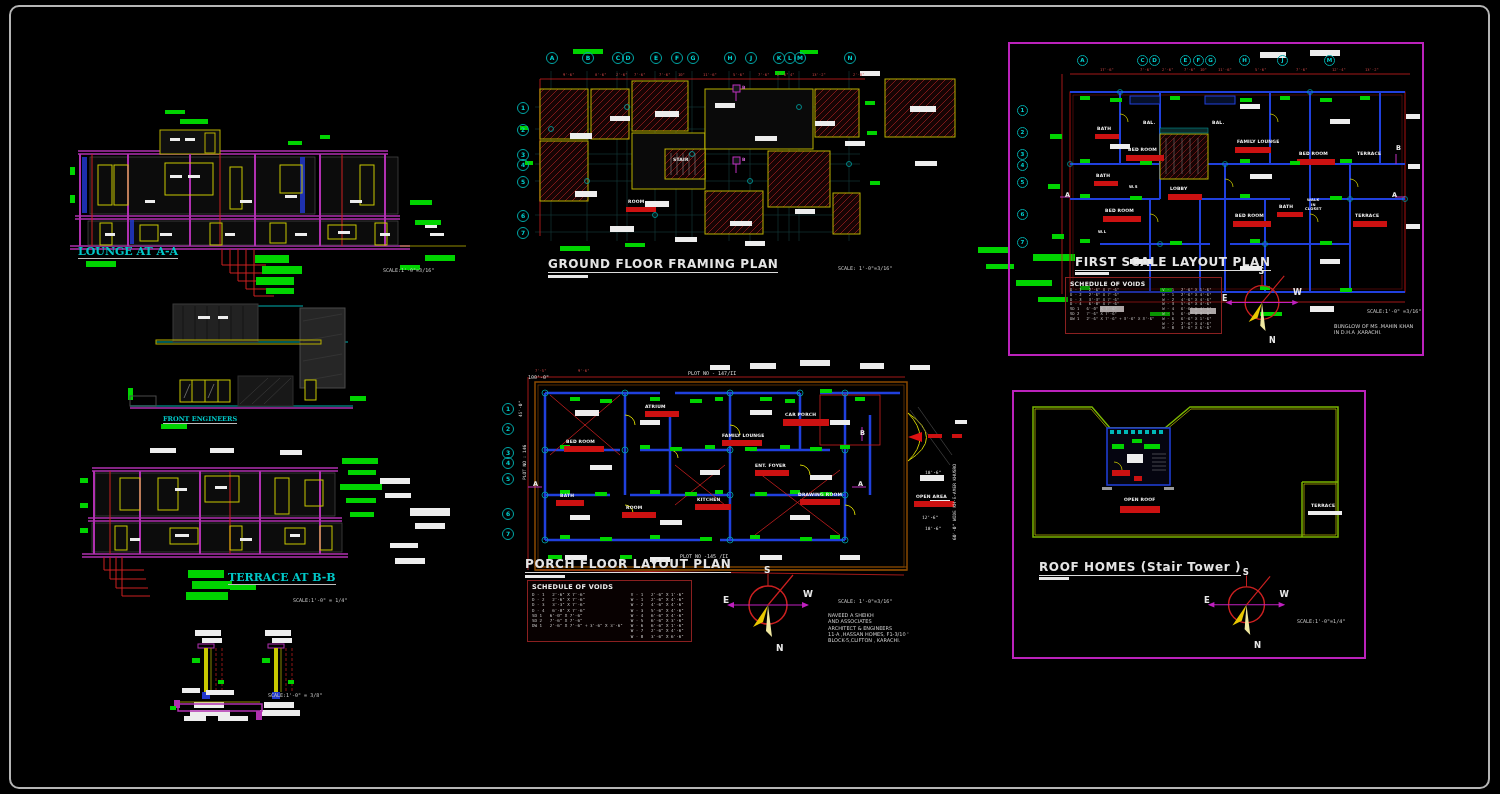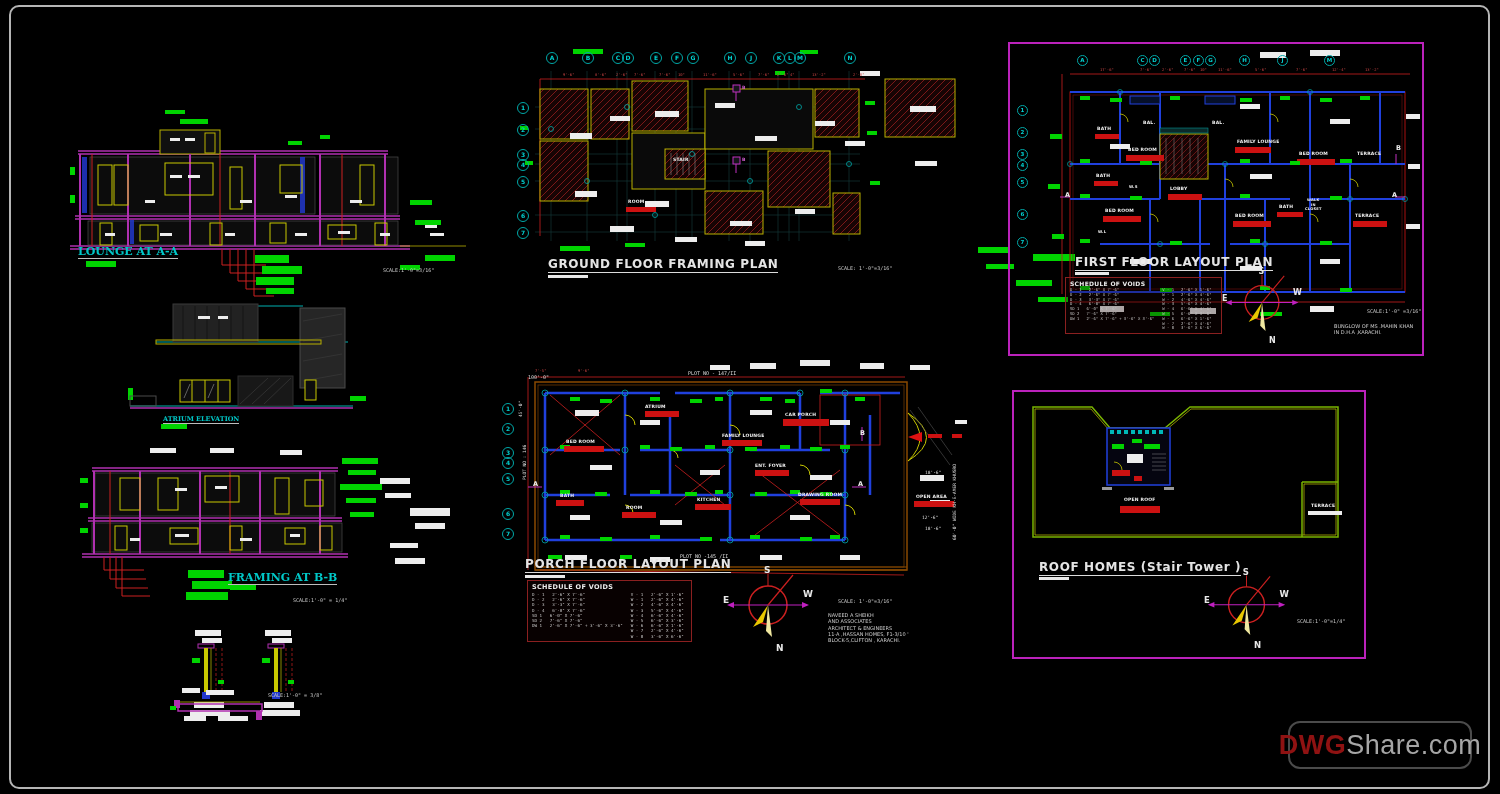--- a/index.html
+++ b/index.html
@@ -197,21 +197,21 @@
       <line x1="124" y1="108" x2="152" y2="82" stroke="#303030"></line>
       <line x1="136" y1="108" x2="163" y2="82" stroke="#303030"></line>
     </g>
     <line x1="2" y1="112" x2="225" y2="112" stroke="#b030b0" stroke-width="1.5"></line>
     <g fill="#00d400">
       <rect x="0" y="92" width="5" height="12"></rect>
         <rect x="222" y="100" width="16" height="5"></rect>
     </g>
     <rect x="2" y="100" width="26" height="10" stroke="#4a4a4a" fill="none"></rect>
   </svg>
-  <div class="title-cyan t-sm" style="left:163px;top:415px;">ATRIUM ELEVATION</div>
+  <div class="title-cyan t-sm" style="left:163px;top:415px;">FRONT ENGINEERS</div>
   <div class="gbar" style="left:161px;top:424px;width:26px;height:5px;"></div>
 
   <svg class="abs" style="left:80px;top:448px;" width="400" height="160" viewBox="0 0 400 160">
     <g fill="#ededed">
       <rect x="70" y="0" width="26" height="5"></rect>
         <rect x="130" y="0" width="24" height="5"></rect>
       <rect x="200" y="2" width="22" height="5"></rect>
         <rect x="300" y="30" width="30" height="6"></rect>
       <rect x="305" y="45" width="26" height="5"></rect>
         <rect x="330" y="60" width="40" height="8"></rect>
@@ -277,21 +277,21 @@
         <polyline points="30,109 30,131 66,131"></polyline>
       <polyline points="36,109 36,140 68,140"></polyline>
         <polyline points="42,109 42,148 70,148"></polyline>
     </g>
     <g fill="#00d400">
       <rect x="108" y="122" width="36" height="8"></rect>
         <rect x="112" y="133" width="40" height="8"></rect>
       <rect x="106" y="144" width="42" height="8"></rect>
     </g>
   </svg>
-  <div class="title-cyan t-lg" style="left:228px;top:571px;">FRAMING AT B-B</div>
+  <div class="title-cyan t-lg" style="left:228px;top:571px;">TERRACE AT B-B</div>
   <div class="gbar" style="left:230px;top:585px;width:26px;height:5px;"></div>
   <div class="scale-txt" style="left:293px;top:597px;">SCALE:1'-0" = 1/4"</div>
 
   <svg class="abs" style="left:170px;top:628px;" width="210" height="100" viewBox="0 0 210 100">
     <g>
       <rect x="25" y="2" width="26" height="6" fill="#ededed"></rect>
         <rect x="32" y="10" width="20" height="5" fill="#ededed"></rect>
       <rect x="28" y="16" width="16" height="4" stroke="#b030b0" fill="none"></rect>
       <rect x="34" y="20" width="4" height="44" fill="#c8c800"></rect>
       <line x1="41" y1="20" x2="41" y2="64" stroke="#8a8a00"></line>
@@ -896,21 +896,21 @@
     <span class="room" style="left:225px;top:169px;">BED ROOM</span>
     <span class="room" style="left:269px;top:160px;">BATH</span>
     <span class="room pre" style="left:295px;top:154px;font-size:3.6px;">WALK
 IN
 CLOSET</span>
     <span class="room" style="left:345px;top:169px;">TERRACE</span>
     <span class="room" style="left:88px;top:185px;font-size:3.8px;">W.L</span>
     <span class="marker" style="left:55px;top:147px;">A</span>
     <span class="marker" style="left:382px;top:147px;">A</span>
     <span class="marker" style="left:386px;top:100px;">B</span>
-    <div class="title-main" style="left:65px;top:211px;">FIRST FLOOR LAYOUT PLAN</div>
+    <div class="title-main" style="left:65px;top:211px;">FIRST SCALE LAYOUT PLAN</div>
     <div class="useg" style="left:65px;top:228px;width:34px;"></div>
     <div class="schedule sched-sm" style="left:55px;top:233px;width:147px;">
       <div class="sched-head">SCHEDULE OF VOIDS</div>
       <div class="sched-body">
         <div class="sched-col">
           <div class="srow">D - 1   2'-6" X 7'-6"</div>
             <div class="srow">D - 2   2'-6" X 7'-6"</div>
           <div class="srow">D - 3   3'-3" X 7'-6"</div>
             <div class="srow">D - 4   6'-0" X 7'-6"</div>
           <div class="srow">SD 1   6'-0" X 7'-6"</div>
@@ -1009,17 +1009,13 @@
       <polygon points="45,40 30,62 40,57" fill="#e8c800"></polygon>
       <polygon points="45,40 49,72 43,66" fill="#f0e8a0"></polygon>
       <text class="compass-txt" x="41" y="8">S</text>
       <text class="compass-txt" x="53" y="86">N</text>
       <text class="compass-txt" x="0" y="38">E</text>
       <text class="compass-txt" x="80" y="32">W</text>
     </svg>
     <div class="scale-txt" style="left:283px;top:226px;">SCALE:1'-0"=1/4"</div>
   </div>
 
-  <div class="watermark">
-    <span class="wm-dwg">DWG</span>
-      <span class="wm-rest">Share.com</span>
-  </div>
 </div>
 
 </body></html>

